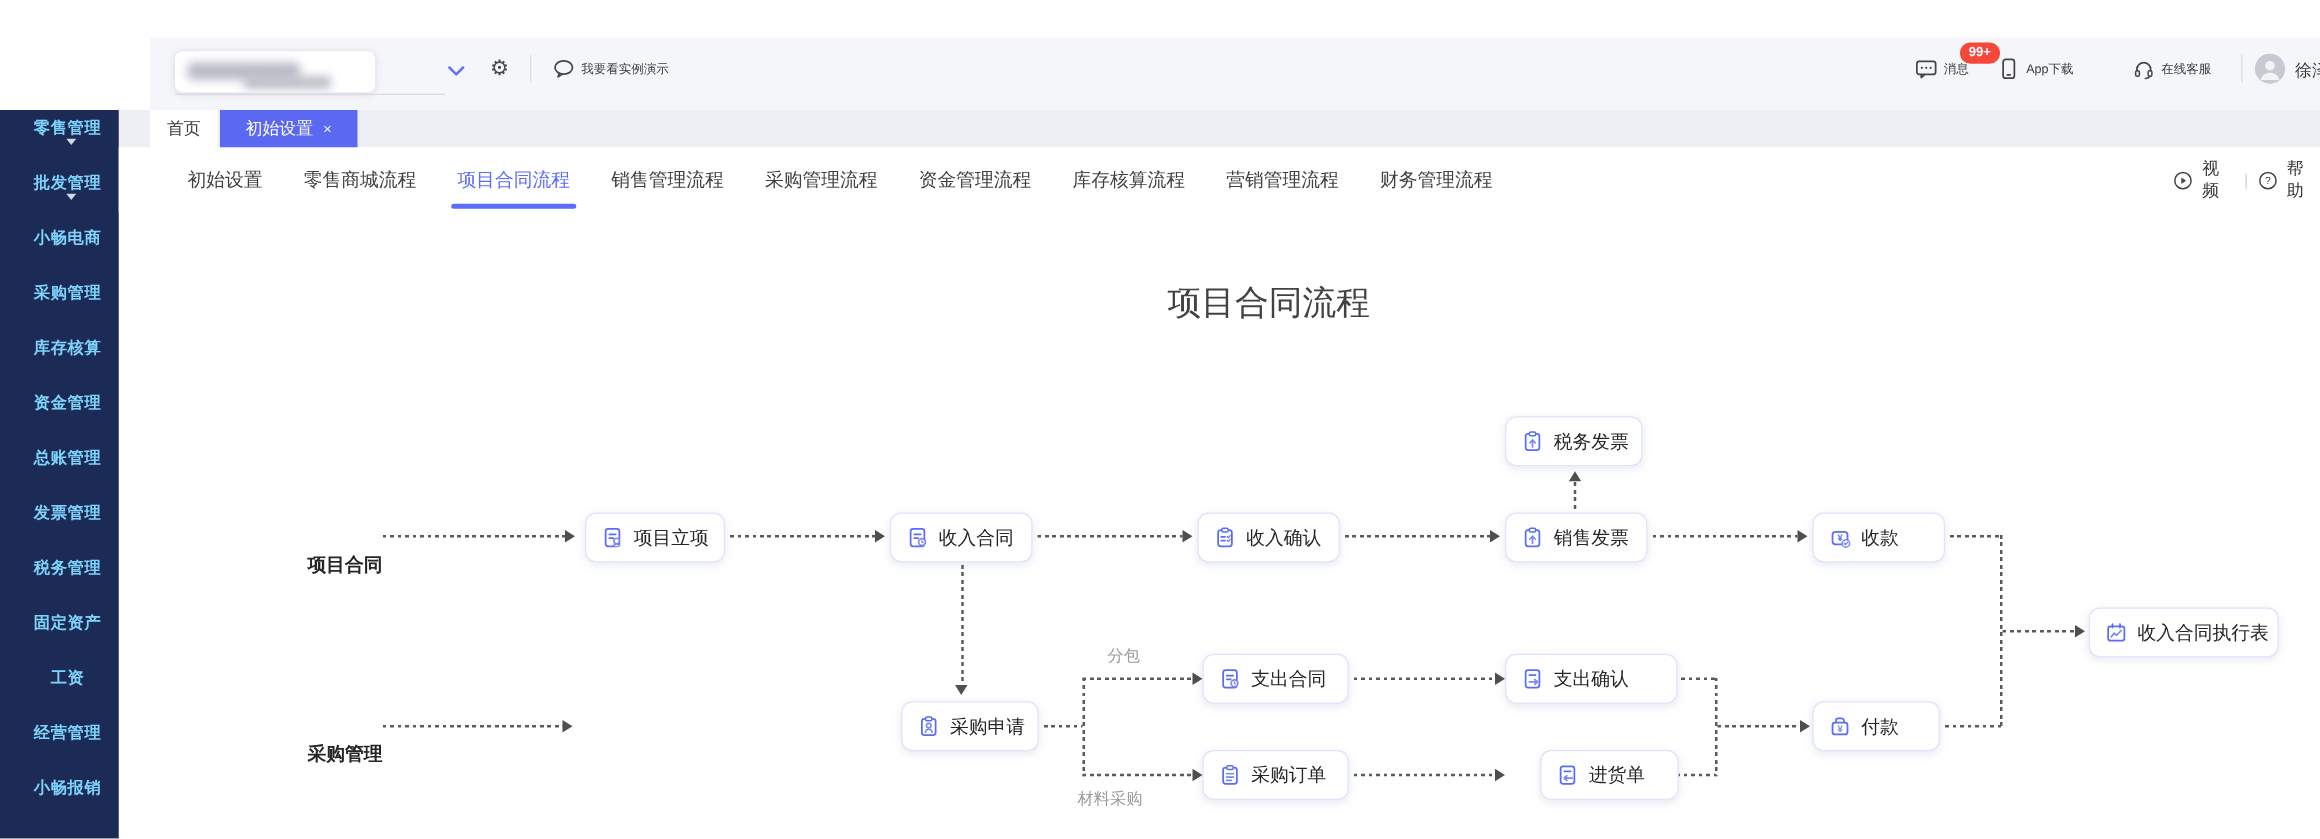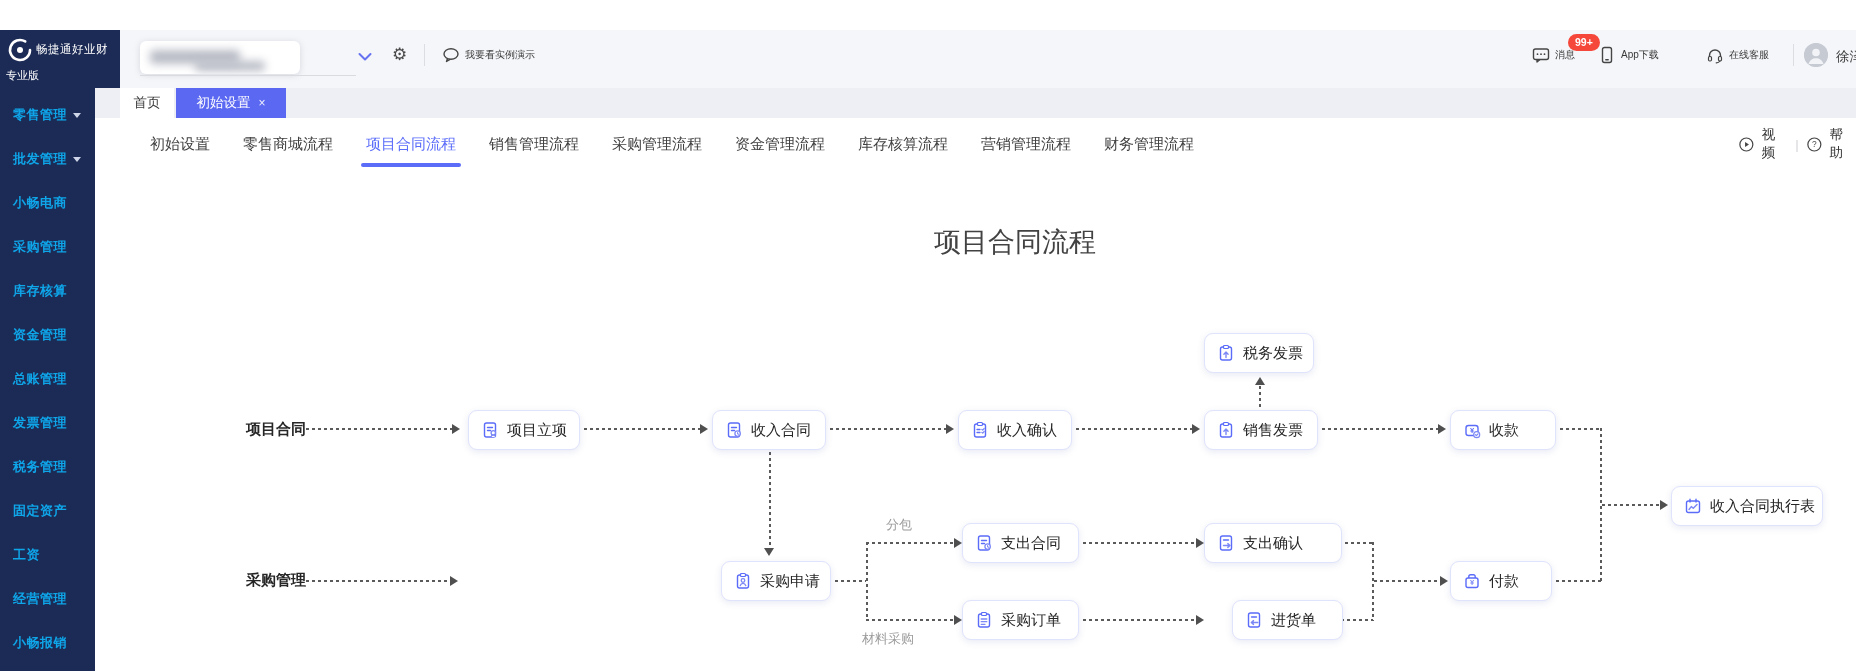--- a/index.html
+++ b/index.html
@@ -28,63 +28,55 @@
   .wstrip{left:95px;top:88px;width:1761px;height:30px;background:#edeff4;}
   .wtab-home{left:120px;top:88px;width:54px;height:30px;background:#fff;color:#3d3d3d;font-size:13.5px;
              display:flex;align-items:center;justify-content:center;}
   .wtab-active{left:176px;top:88px;width:110px;height:30px;background:#5b68f2;color:#fff;font-size:13.5px;
              display:flex;align-items:center;justify-content:center;gap:8px;}
   .wtab-close{font-size:12px;opacity:.9;cursor:pointer;}
 
   
   .sidebar{left:0;top:88px;width:95px;height:583px;background:#1c2b55;}
   .snav{padding-top:5px;}
-  .sitem{height:44px;display:flex;align-items:center;padding-left:13px;color:#0ea5e9;font-size:13px;
-         font-weight:600;letter-spacing:.5px;cursor:pointer;}
+  .sitem{height:44px;display:flex;align-items:center;padding-left:13px;color:#7dd3fc;font-size:13px;
+         font-weight:600;letter-spacing:.5px;cursor:pointer;flex-direction:column;}
   .caret{width:0;height:0;border-left:4px solid transparent;border-right:4px solid transparent;
          border-top:5px solid #cfd6ea;margin-left:6px;}
 
   
   .ftabs{left:95px;top:118px;width:1761px;height:52px;background:#fff;display:flex;align-items:center;
          padding-left:55px;gap:33px;box-sizing:border-box;}
   .ftab{position:relative;font-size:15px;color:#3f3f3f;cursor:pointer;white-space:nowrap;padding:4px 0;}
   .ftab.active{color:#5b6cf9;}
   .ftab.active::after{content:"";position:absolute;left:-5px;right:-5px;bottom:-9px;height:3.5px;
          background:#5b6cf9;border-radius:2px;}
   .futils{left:1738px;top:118px;height:52px;display:flex;align-items:center;gap:7px;font-size:13.5px;color:#333;}
 
   
   .dtitle{left:875px;top:224px;width:280px;text-align:center;font-size:27px;color:#424242;font-weight:500;}
-  .lane{font-size:15px;font-weight:600;color:#262626;}
+  .lane{font-size:15px;font-weight:600;color:#262626;margin-top:23px;}
   .node{position:absolute;height:40px;background:#fff;border:1px solid #dfe3fb;border-radius:9px;
         box-shadow:0 2px 7px rgba(95,105,180,.14);display:flex;align-items:center;gap:8px;
         padding-left:12px;box-sizing:border-box;font-size:15px;color:#262626;cursor:pointer;}
   .nicon{flex:0 0 auto;}
   .hl{position:absolute;height:2px;background:repeating-linear-gradient(90deg,#5a5a5a 0 3px,transparent 3px 6px);}
   .vl{position:absolute;width:2px;background:repeating-linear-gradient(180deg,#5a5a5a 0 3px,transparent 3px 6px);}
   .ar{position:absolute;width:0;height:0;border:5px solid transparent;border-left:8px solid #4f4f4f;}
   .au{position:absolute;width:0;height:0;border:5px solid transparent;border-bottom:8px solid #4f4f4f;}
   .ad{position:absolute;width:0;height:0;border:5px solid transparent;border-top:8px solid #4f4f4f;}
   .elabel{position:absolute;font-size:13px;color:#9b9b9b;white-space:nowrap;}
 </style>
 </head>
 <body>
 
 <div class="screen">
 
   <div class="abs topstrip"></div>
 
-  <div class="abs brand">
-    <svg class="logo" width="26" height="26" viewBox="0 0 26 26">
-      <path d="M23 13a10 10 0 1 1-4.8-8.55" stroke="#fff" stroke-width="2.6" fill="none" stroke-linecap="round"></path>
-      <circle cx="13" cy="13" r="3" fill="#fff"></circle>
-    </svg>
-    <span class="brand-name">畅捷通好业财</span>
-    <span class="brand-edition">专业版</span>
-  </div>
 
   <div class="abs lightbar"></div>
   <div class="abs blob">
     <i style="left:10px;top:9px;width:90px;height:14px;"></i>
     <i style="left:55px;top:20px;width:70px;height:10px;"></i>
   </div>
   <div class="abs inputline"></div>
   <svg class="abs" style="left:356px;top:48px;" width="18" height="18" viewBox="0 0 18 18">
     <path d="M3.5 6l5.5 5.5L14.5 6" stroke="#6673f0" stroke-width="2" fill="none" stroke-linecap="round" stroke-linejoin="round"></path>
   </svg>

